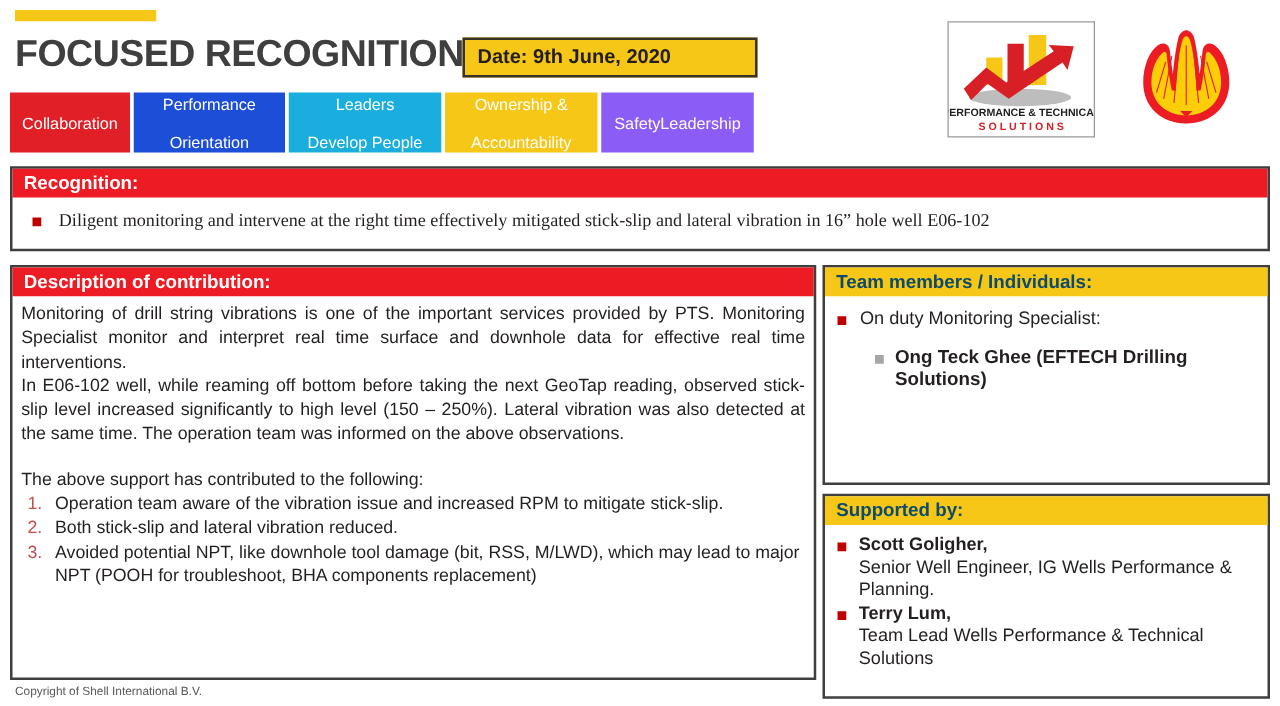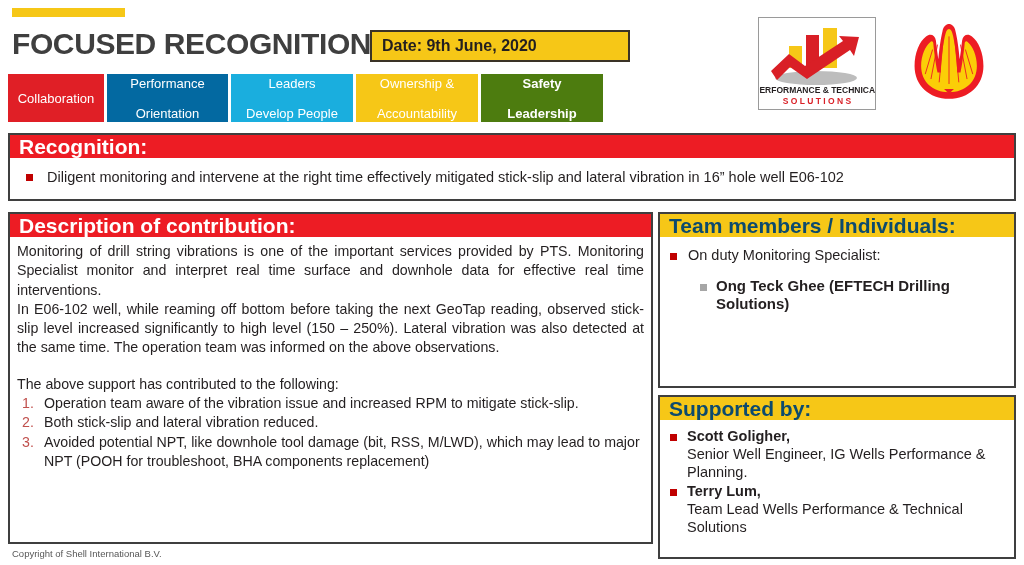--- a/index.html
+++ b/index.html
@@ -37,21 +37,21 @@
     color: #3f3f3f;
     line-height: 36px;
     white-space: nowrap;
   }
 
   
   .date-chip {
     position: absolute;
     left: 370px;
     top: 30px;
-    width: 260px;
+    width: 236px;
     height: 32px;
     background: #f6c717;
     border: 2px solid #3a3226;
     box-sizing: border-box;
     display: flex;
     align-items: center;
     padding-left: 10px;
     font-size: 16px;
     font-weight: bold;
     color: #231f20;
@@ -103,21 +103,21 @@
     position: absolute;
     border: 2px solid #3f3f3f;
     box-sizing: border-box;
     background: #ffffff;
   }
   .panel-head {
     height: 23px;
     display: flex;
     align-items: center;
     padding-left: 9px;
-    font-size: 21px;
+    font-size: 15px;
     font-weight: bold;
     box-sizing: border-box;
   }
   .head-red  { background: #ed1c24; color: #ffffff; }
   .head-yell { background: #f6c717; color: #0c4a6e; }
   .panel-body {
     padding: 6px 8px 4px 8px;
     font-size: 14px;
     line-height: 18.5px;
   }
@@ -130,21 +130,21 @@
   .sq {
     display: inline-block;
     width: 7px;
     height: 7px;
     flex: none;
   }
   .sq-red  { background: #c00000; }
   .sq-gray { background: #a6a6a6; }
 
   .recog-bullet { margin: 6px 14px 0 8px; }
-  .recog-text { font-size: 14.5px; line-height: 18px; }
+  .recog-text { font-size: 14.5px; line-height: 18px; font-family: Liberation Serif, serif; }
 
   
   #description-panel { left: 8px; top: 212px; width: 645px; height: 332px; }
   .desc-body {
     padding: 5px 7px 0 7px;
     font-size: 14.2px;
     line-height: 19.3px;
   }
   .desc-para { text-align: justify; margin: 0; }
   .desc-para.nojust { text-align: left; }
@@ -192,36 +192,36 @@
 <div class="title">FOCUSED RECOGNITION</div>
 
 <div class="date-chip">
   <span>Date: 9th June, 2020</span>
 </div>
 
 <div class="tabs" id="tabs-host">
     <div class="tab" style="background: rgb(224, 31, 38); width: 96px; flex-direction: column;">
       <span>Collaboration</span>
     </div>
-    <div class="tab" style="background: #0369a1; width: 121px; flex-direction: column;">
+    <div class="tab" style="background: #1d4ed8; width: 121px; flex-direction: column;">
       <span>Performance</span>
       <br>
       <span>Orientation</span>
     </div>
     <div class="tab" style="background: rgb(26, 174, 222); width: 122px; flex-direction: column;">
       <span>Leaders</span>
       <br>
       <span>Develop People</span>
     </div>
     <div class="tab" style="background: rgb(246, 199, 23); width: 122px; flex-direction: column;">
       <span>Ownership &amp;</span>
       <br>
       <span>Accountability</span>
     </div>
-    <div class="tab" style="background: #4d7c0f; width: 122px; flex-direction: column; font-weight: bold;">
+    <div class="tab" style="background: #8b5cf6; width: 122px; ">
       <span>Safety</span>
       <br>
       <span>Leadership</span>
     </div>
   </div>
 
 <div class="pts-logo">
   <svg width="116" height="91" viewBox="0 0 116 91">
     <rect x="30" y="28" width="13" height="22" fill="#f6c717"></rect>
     <rect x="47" y="17" width="13" height="33" fill="#d91f26"></rect>

